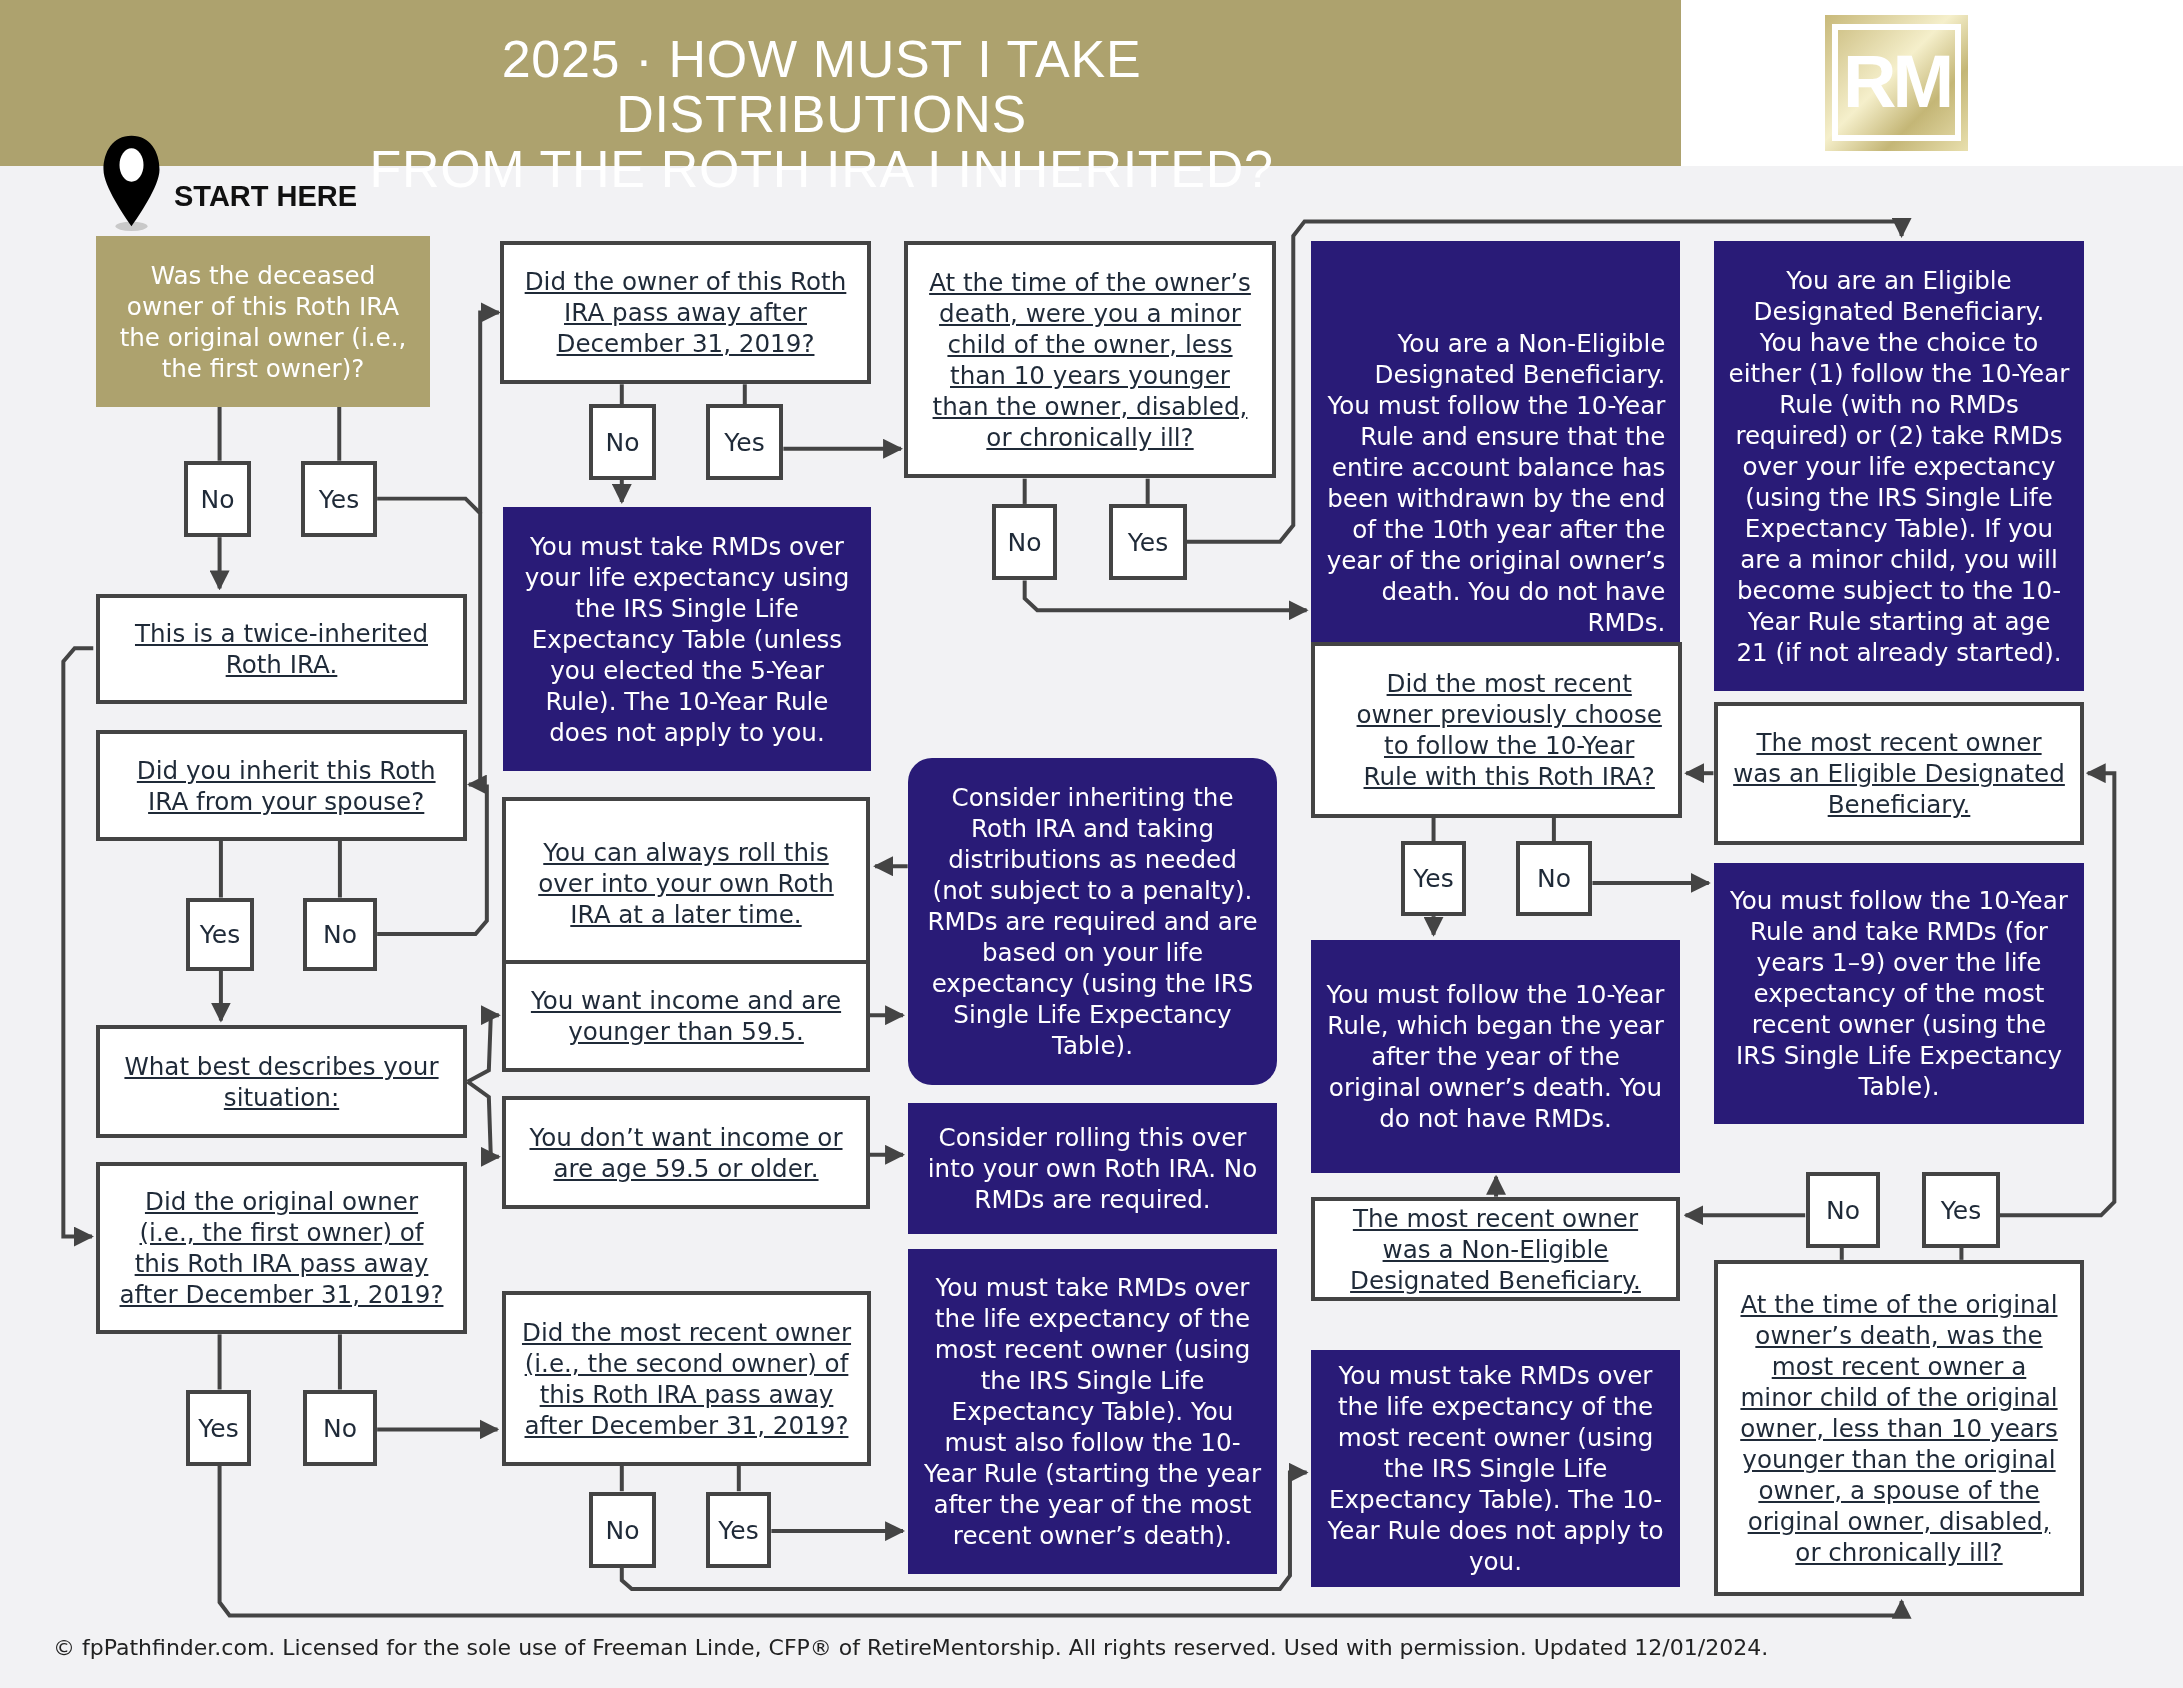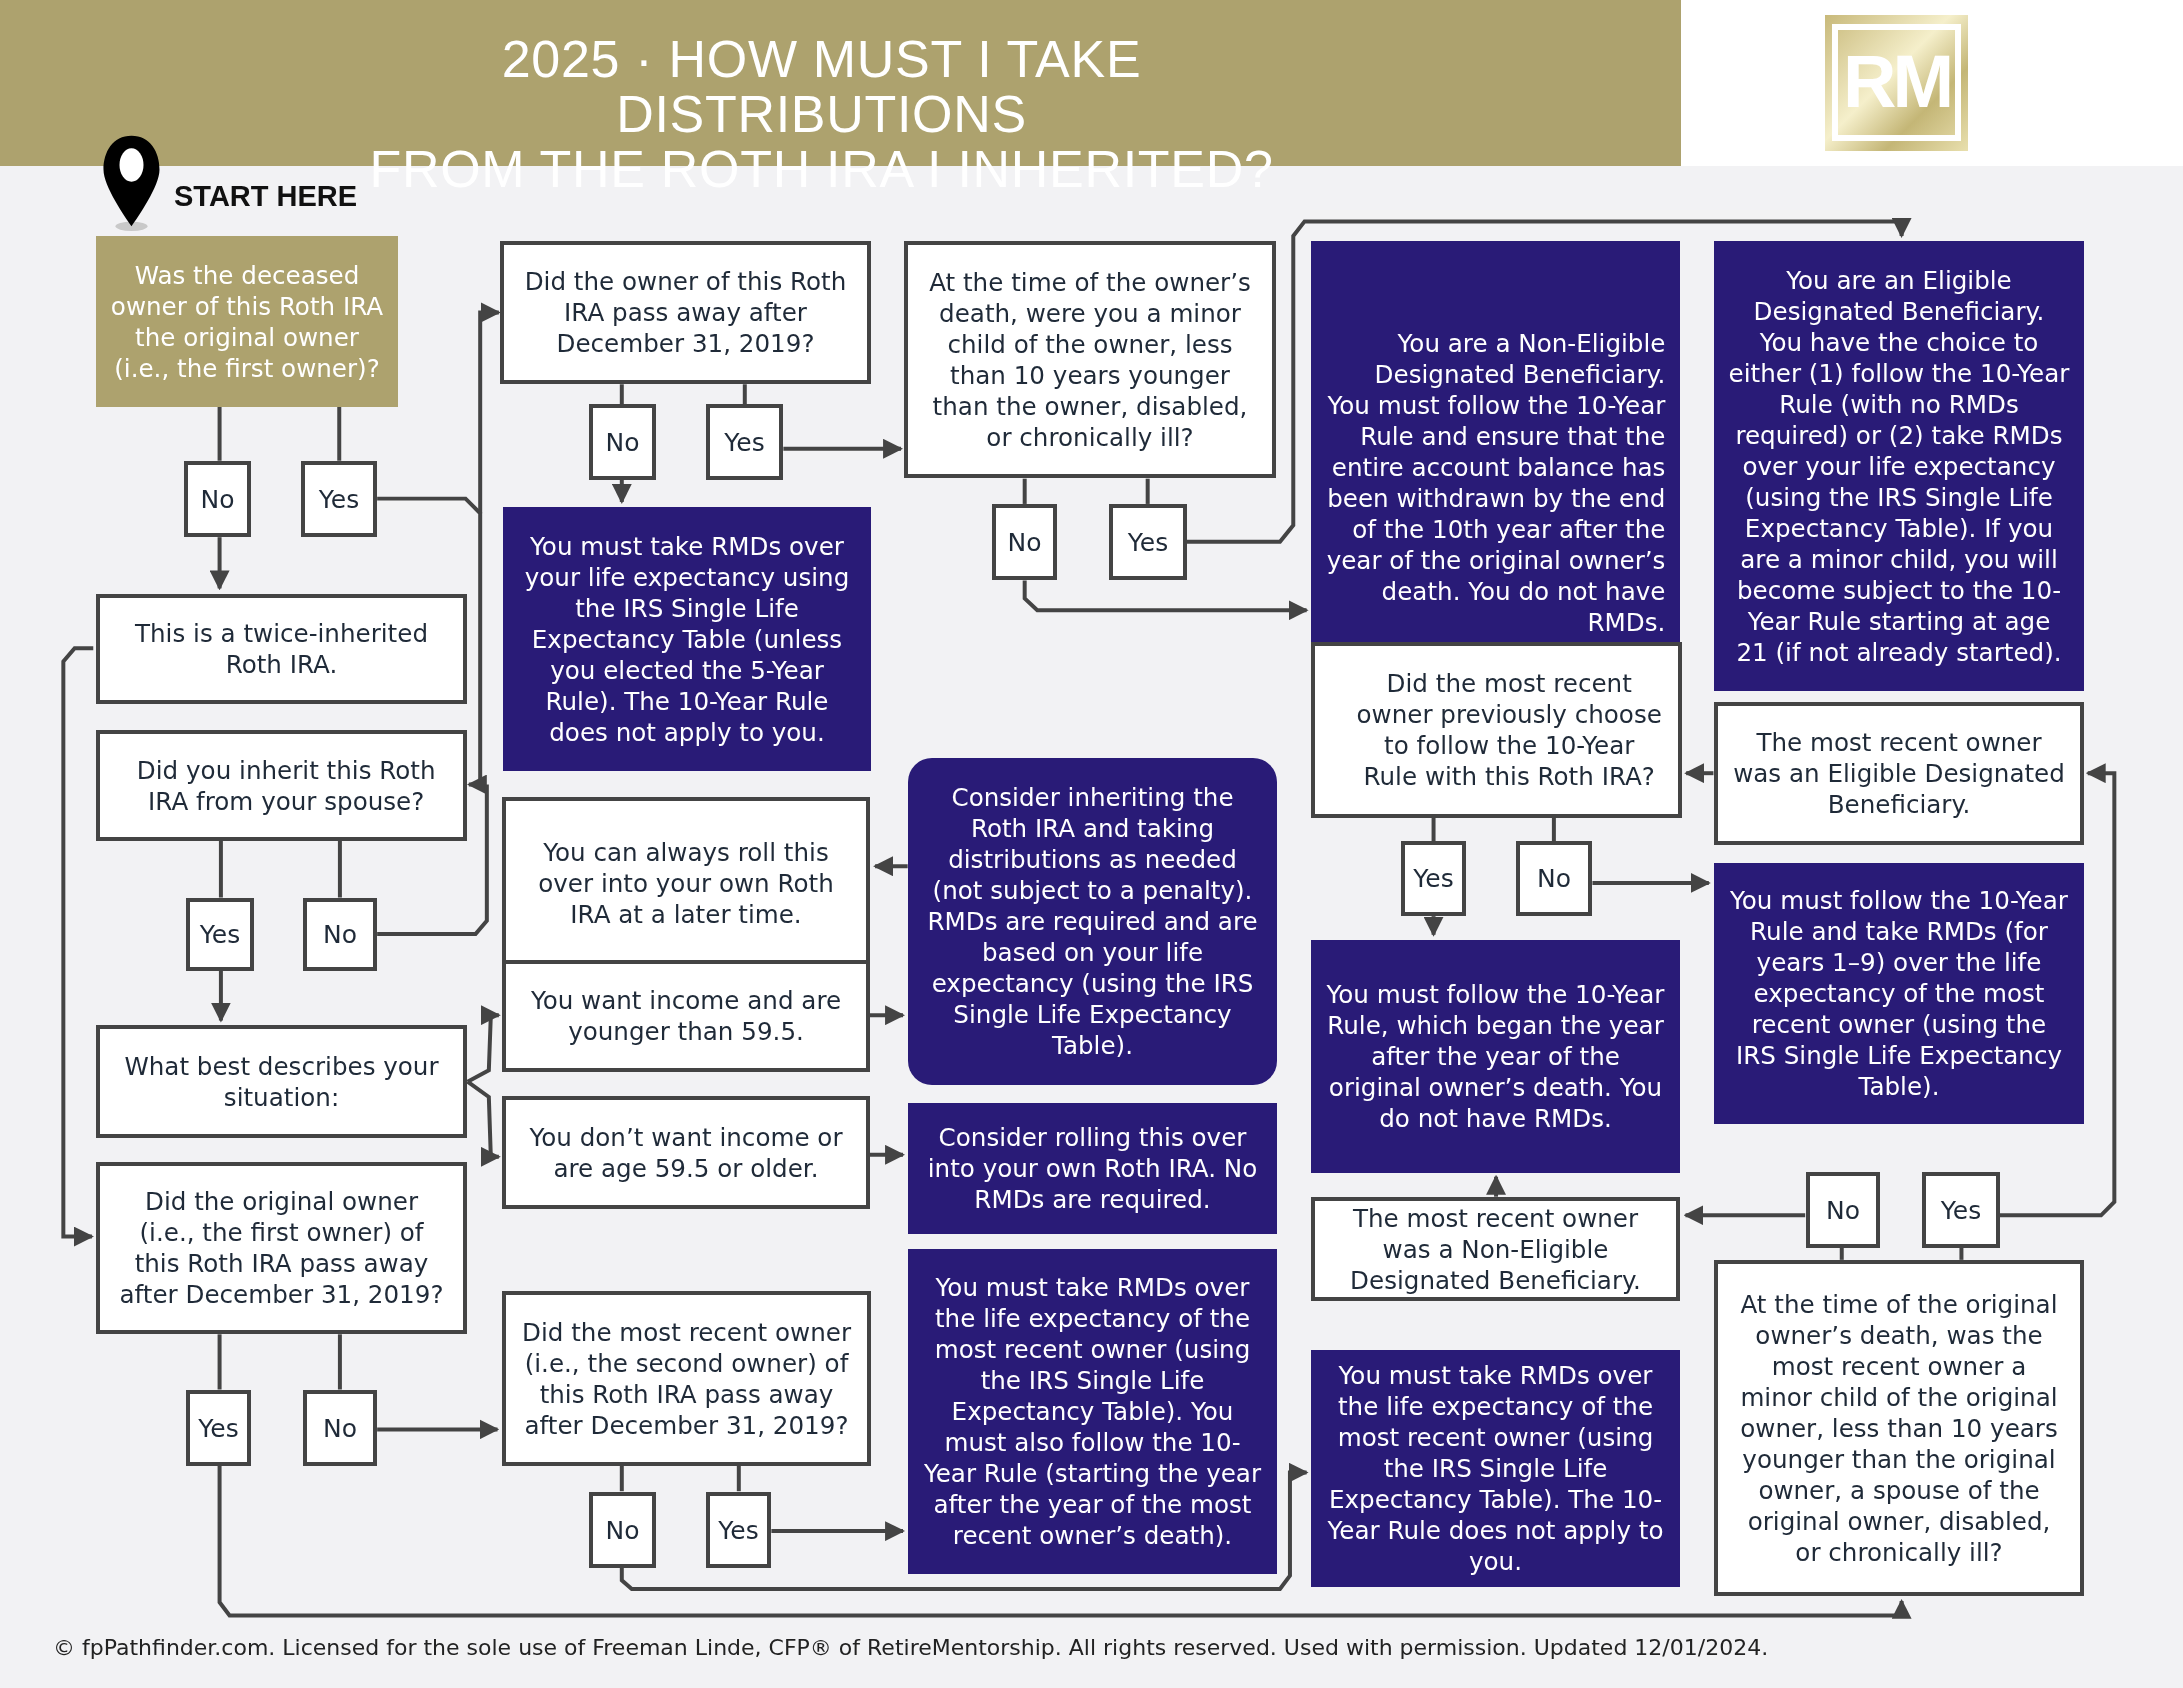--- a/index.html
+++ b/index.html
@@ -13,21 +13,21 @@
          font-family:"Liberation Sans", sans-serif; font-weight:300; font-size:52px; line-height:55px; letter-spacing:0.7px; }
   .logo { position:absolute; left:1825px; top:14.6px; width:143px; height:136px;
          background:linear-gradient(135deg,#c8b97a 0%,#f5efcb 45%,#c4b676 70%,#e8dfae 100%); }
   .logo .frame { position:absolute; left:6.7px; top:9.3px; right:6.7px; bottom:9.3px; border:6.7px solid #fff; }
   .logo .letters { position:absolute; left:0; top:20px; width:100%; text-align:center; color:#fff;
          font-family:"Liberation Sans", sans-serif; font-weight:bold; font-size:74px; line-height:93px; letter-spacing:-4px; }
   .pin { position:absolute; left:98px; top:133px; }
   .start { position:absolute; left:174px; top:180px; font-family:"Liberation Sans", sans-serif; font-weight:bold; font-size:29px; color:#111; }
   .box { position:absolute; box-sizing:border-box; display:flex; align-items:center; justify-content:center;
          text-align:center; font-size:24.6px; line-height:31px; padding:6.7px 14.6px; }
-  .q { background:#fff; border:4px solid #444; color:#1f2a38; }
+  .q { background:#fff; border:4px solid #444; color:#1f2a38;text-decoration:underline; }
   .gold { background:#ada26e; color:#fff; border:none; }
   .res { background:#291b77; color:#fff; border:none; }
   .opt { background:#fff; border:4px solid #444; font-size:25px; padding:0; }
   svg.lines { position:absolute; left:0; top:0; pointer-events:none; }
   .footer { position:absolute; left:53px; top:1635px; font-size:22px; color:#222; }
 </style>
 </head>
 <body>
 
 <div class="header">
@@ -111,21 +111,21 @@
 
     <line x1="2250" y1="1800" x2="2250" y2="1770" marker-end="url(#ah)"></line>
 
     <line x1="2770" y1="1895" x2="2770" y2="1877"></line>
     <line x1="2950" y1="1895" x2="2950" y2="1877"></line>
     <line x1="2715" y1="1828" x2="2535" y2="1828" marker-end="url(#ah)"></line>
     <polyline points="3008,1828 3160,1828 3180,1808 3180,1163 3140,1163" marker-end="url(#ah)"></polyline>
   </g>
 </svg>
 
-<div class="box gold" style="left:96px;top:236px;width:302px;height:171px;">
+<div class="box gold" style="left:96px;top:236px;width:334px;height:171px;">
     <span>Was the deceased owner of this Roth IRA the original owner (i.e., the first owner)?</span>
   </div>
 <div class="box opt" style="left:184px;top:461px;width:67px;height:76px;">
     <span>No</span>
   </div>
 <div class="box opt" style="left:301px;top:461px;width:76px;height:76px;">
     <span>Yes</span>
   </div>
 
 <div class="box q" style="left:96px;top:594px;width:371px;height:110px;">

